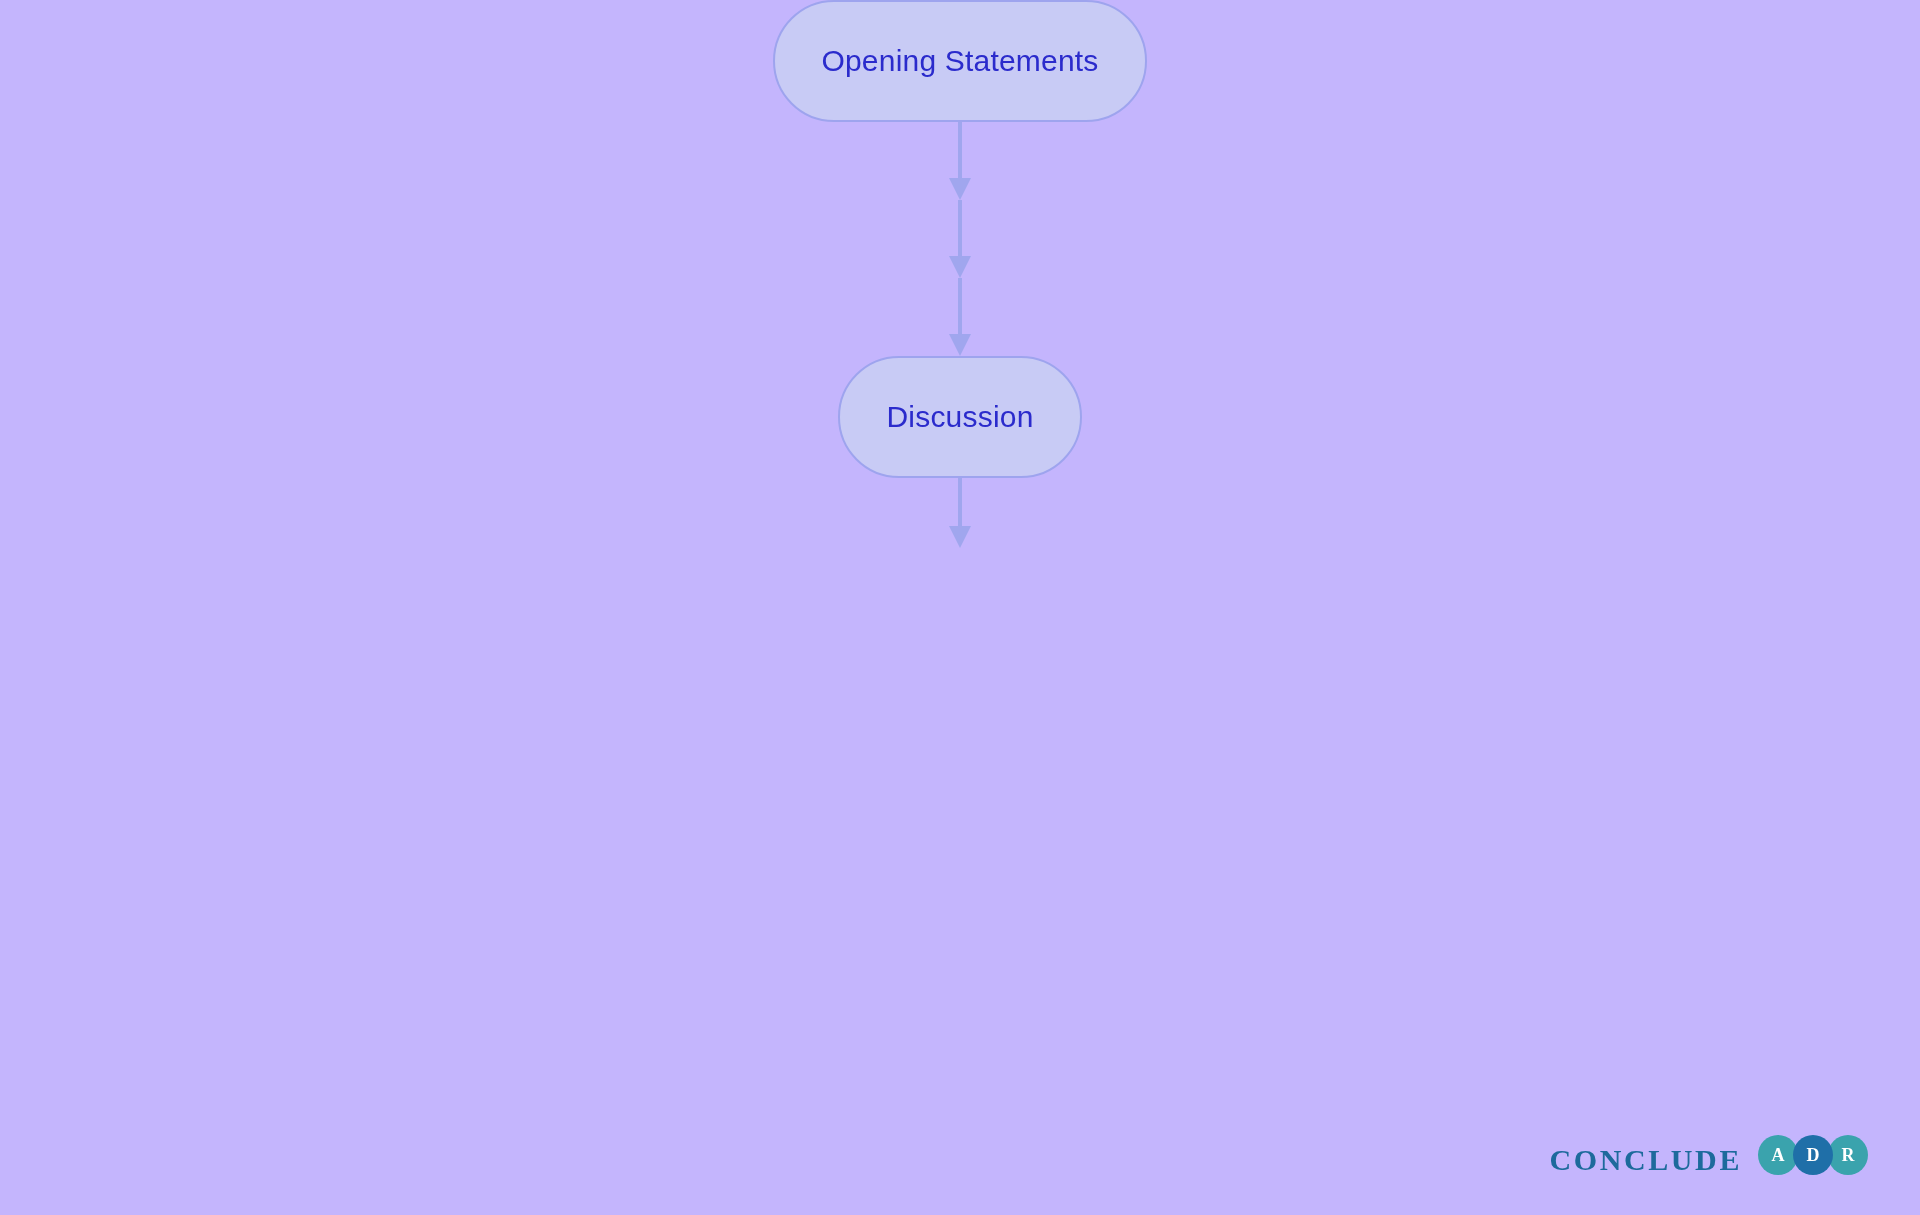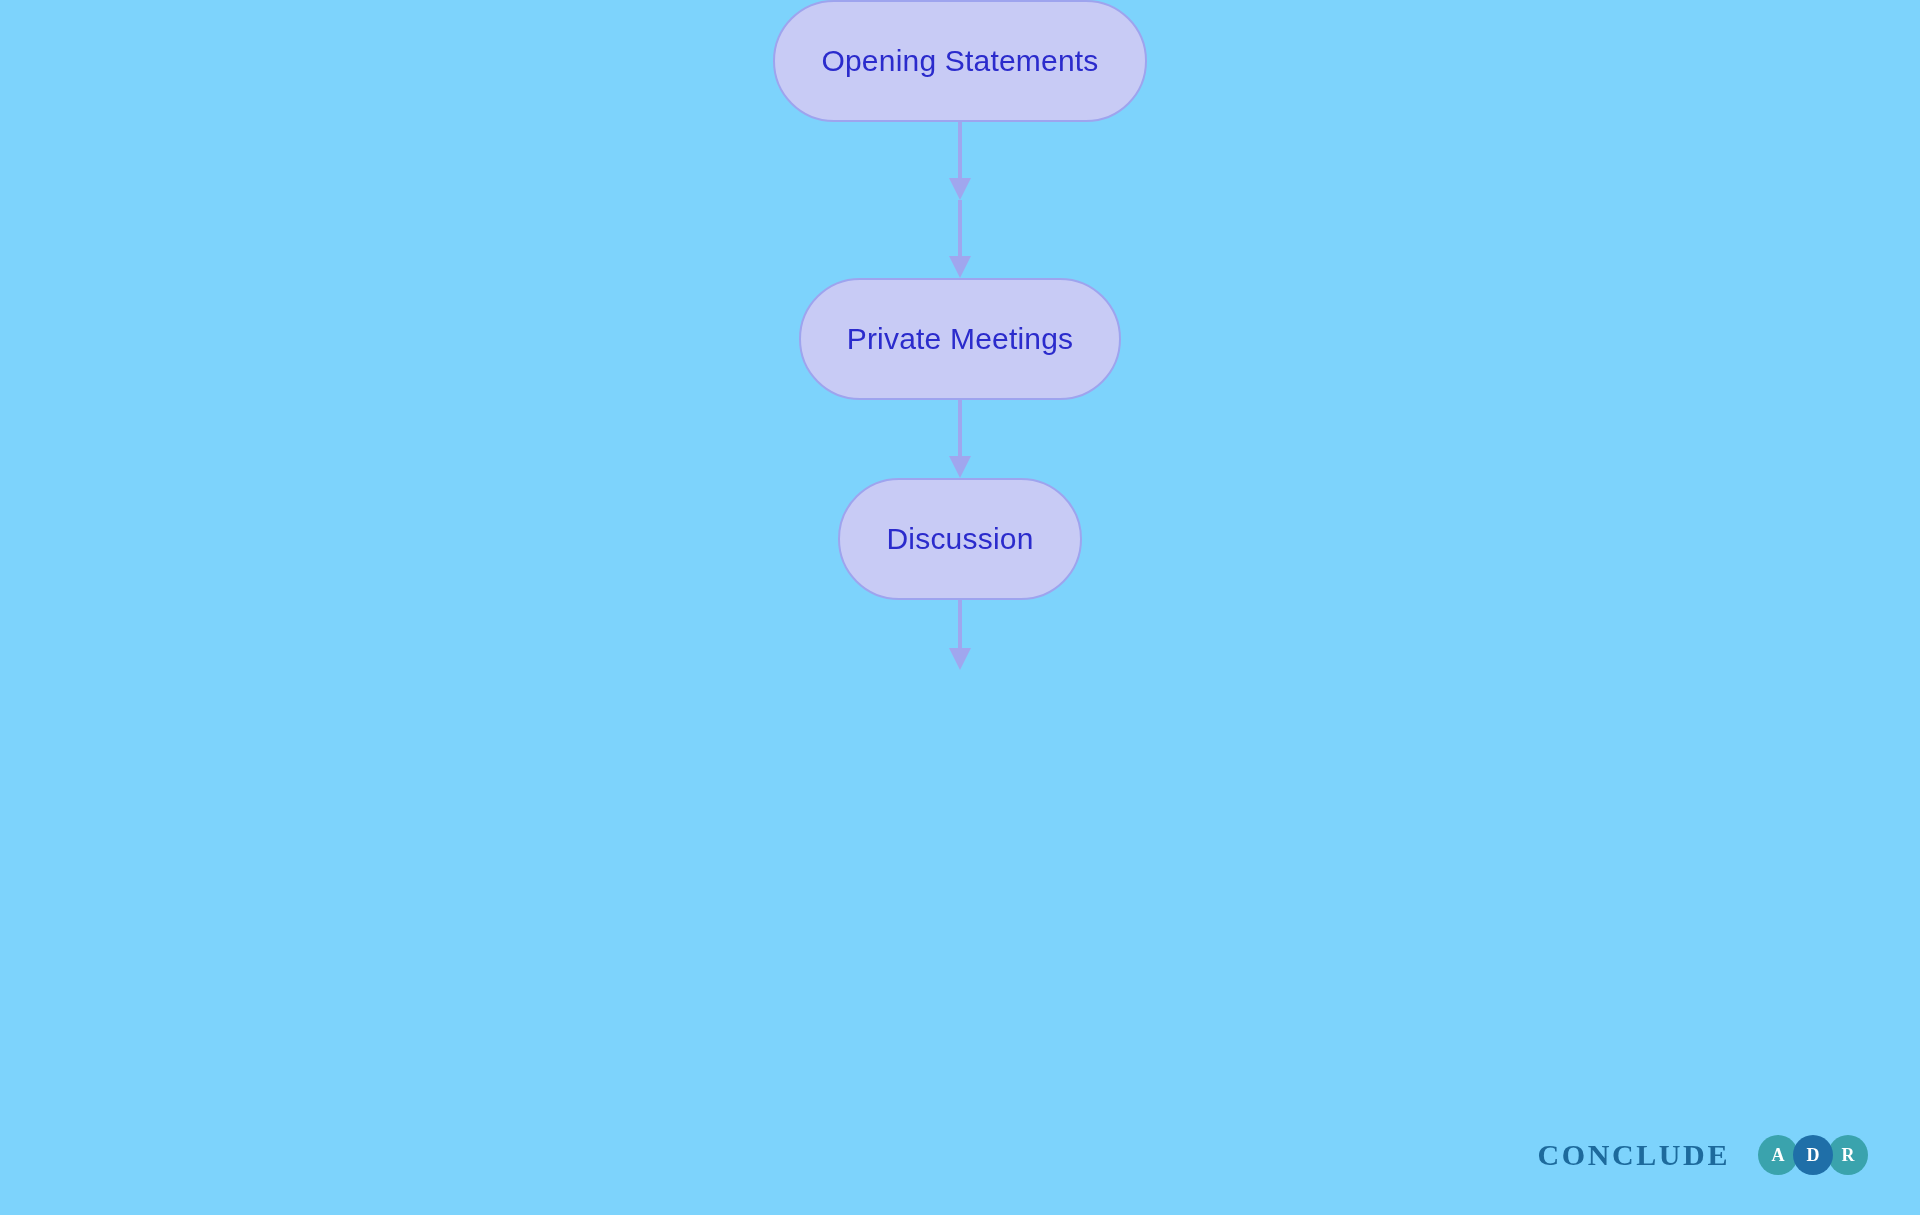--- a/index.html
+++ b/index.html
@@ -9,21 +9,21 @@
     height: 1215px;
     background: #ffffff;
     overflow: hidden;
     font-family: "Liberation Sans", sans-serif;
   }
 
   #canvas {
     position: relative;
     width: 1920px;
     height: 1215px;
-    background: #7dd3fc;
+    background: #c4b5fd;
   }
 
   
   .flow {
     position: absolute;
     left: 0;
     top: 0;
     width: 1920px;
     height: 1090px;
     display: flex;
@@ -80,22 +80,22 @@
 
   .conn-long  { height: 78px; }
   .conn-short { height: 70px; }
 
   
   .logo {
     position: absolute;
     right: 52px;
     bottom: 40px;
     display: flex;
-    align-items: center;
-    gap: 28px;
+    align-items: flex-end;
+    gap: 16px;
   }
 
   .logo-wordmark {
     font-family: "Liberation Serif", serif;
     font-size: 30px;
     font-weight: 700;
     letter-spacing: 2.6px;
     color: #1d6a9c;
     line-height: 1;
   }
@@ -138,23 +138,20 @@
       <div class="line"></div>
       <div class="head"></div>
     </div>
 
 
     <div class="connector conn-long">
       <div class="line"></div>
       <div class="head"></div>
     </div>
 
-    <div class="node">
-      <span class="node-label">Private Meetings</span>
-    </div>
 
     <div class="connector conn-long">
       <div class="line"></div>
       <div class="head"></div>
     </div>
 
     <div class="node">
       <span class="node-label">Discussion</span>
     </div>
 

